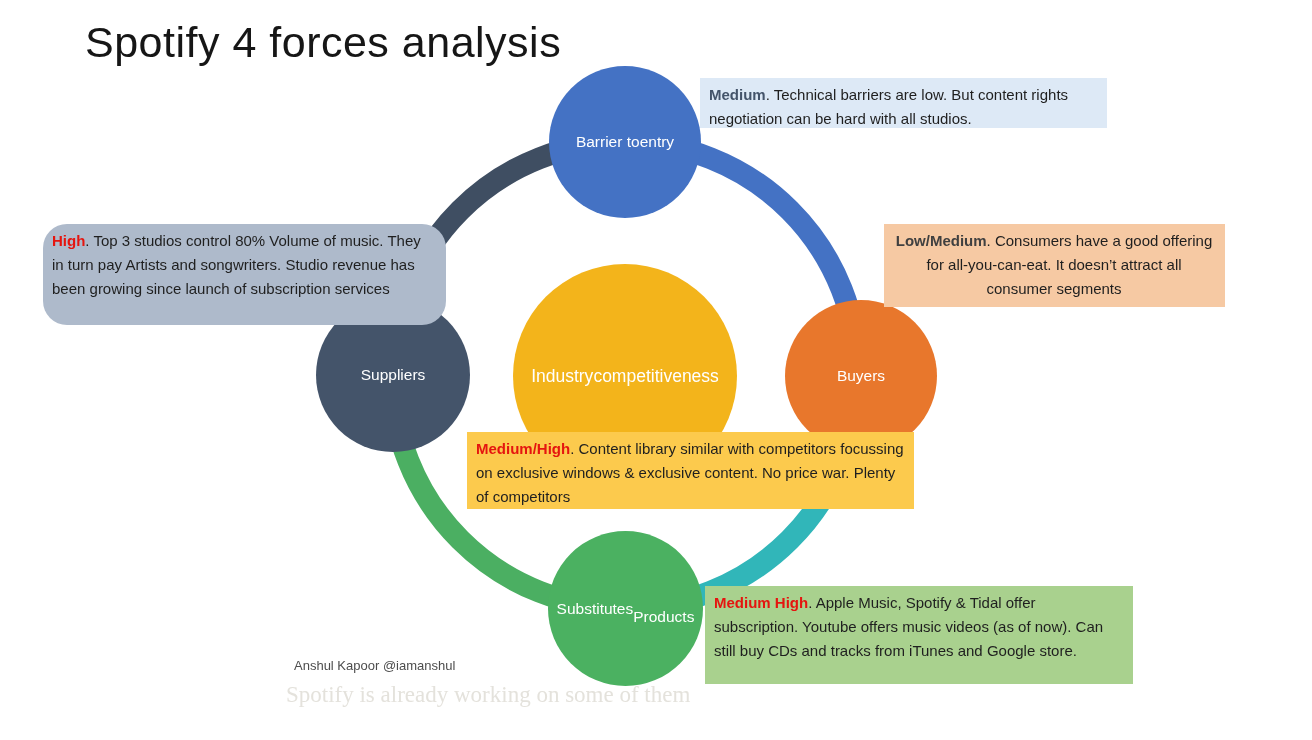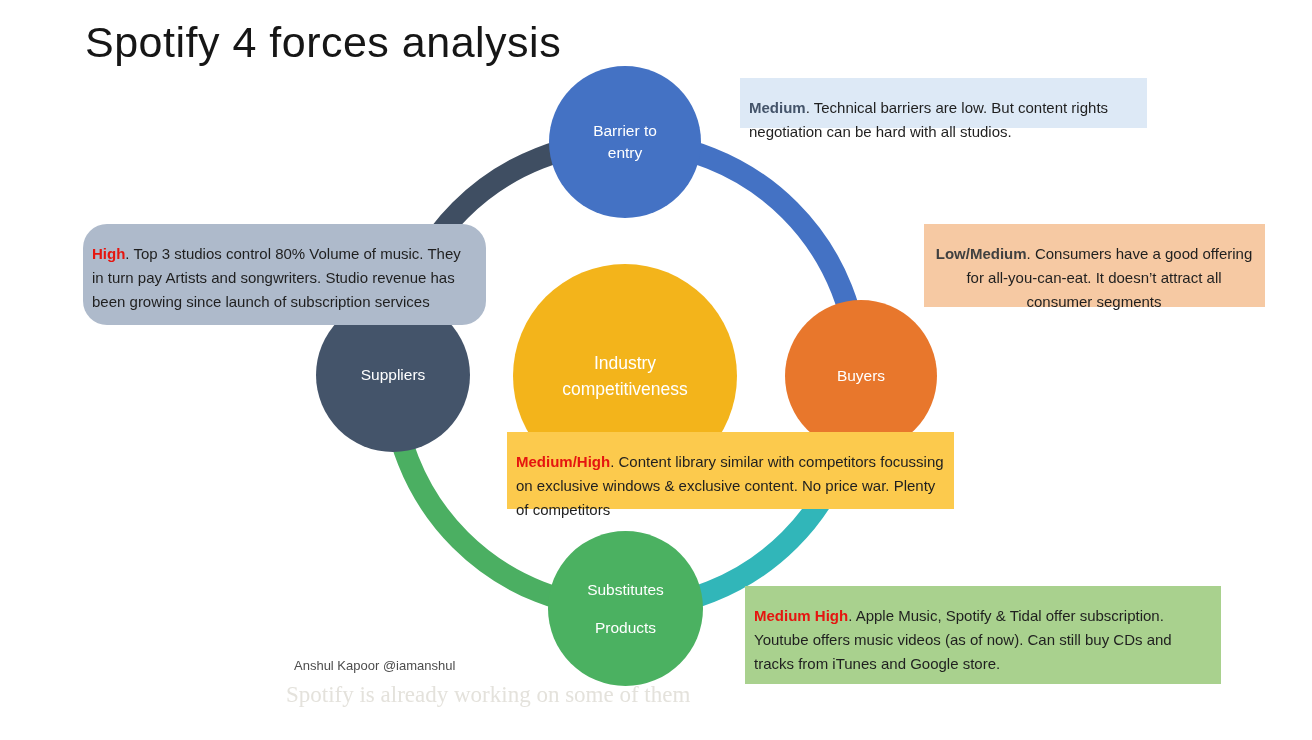--- a/index.html
+++ b/index.html
@@ -40,21 +40,20 @@
     top: 115px;
     width: 520px;
     height: 520px;
     z-index: 1;
   }
   .ring path { fill: none; stroke-width: 22; }
   .force-circle {
     position: absolute;
     border-radius: 50%;
     display: flex;
-    flex-direction: column;
     align-items: center;
     justify-content: center;
     text-align: left;
     color: #ffffff;
     z-index: 2;
     font-size: 15.5px;
     line-height: 22px;
   }
   .force-circle span { display: block; }
   .circle-barrier     { left: 549px; top: 66px;  width: 152px; height: 152px; }
@@ -65,29 +64,28 @@
   .circle-center {
     left: 513px; top: 264px; width: 224px; height: 224px;
     font-size: 17.5px; line-height: 26px;
   }
   .note {
     position: absolute;
     z-index: 4;
     font-size: 15px;
     line-height: 24px;
     color: #1f1f1f;
-    padding: 18px 10px 6px 9px;
-    margin-left: 40px;
+    padding: 5px 10px 6px 9px;
   }
   .note .rating { font-weight: 700; }
   .note-barrier     { left: 700px; top: 78px;  width: 407px; height: 50px; }
   .note-suppliers   { left: 43px;  top: 224px; width: 403px; height: 101px; border-radius: 24px; }
   .note-buyers      { left: 884px; top: 224px; width: 341px; height: 83px; text-align: center; }
   .note-competitive { left: 467px; top: 432px; width: 447px; height: 77px; }
-  .note-substitutes { left: 705px; top: 586px; width: 476px; height: 98px; }
+  .note-substitutes { left: 705px; top: 586px; width: 428px; height: 98px; }
   .attribution {
     position: absolute;
     left: 294px;
     top: 658px;
     font-size: 13px;
     color: #4d4d4d;
     z-index: 3;
   }
 </style>
 </head>

